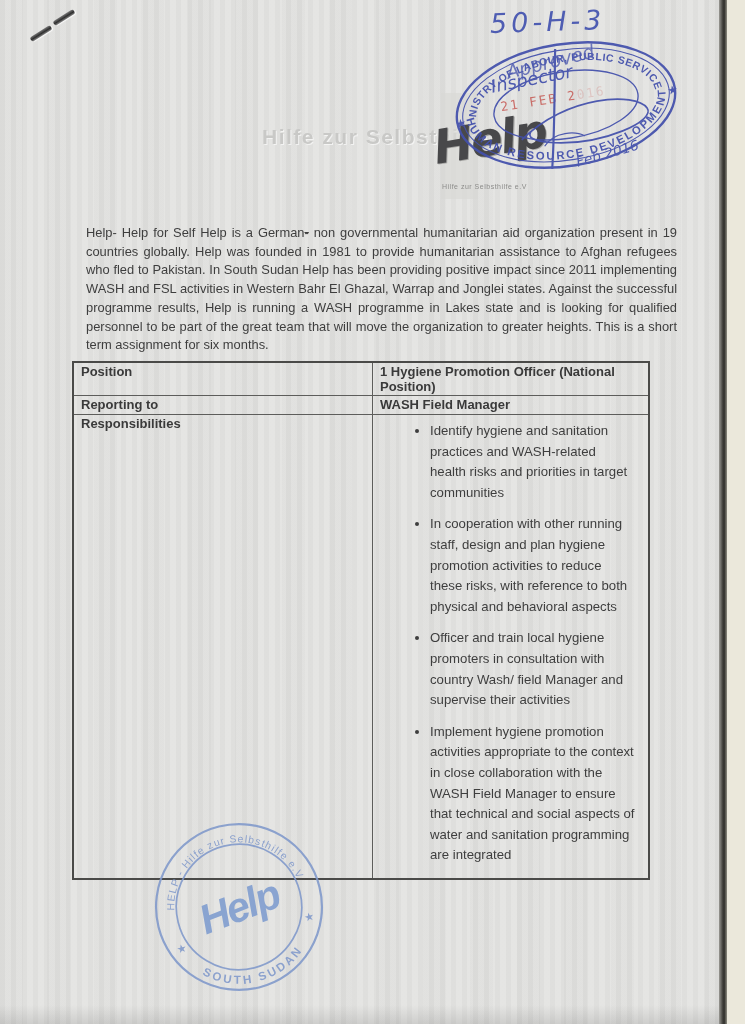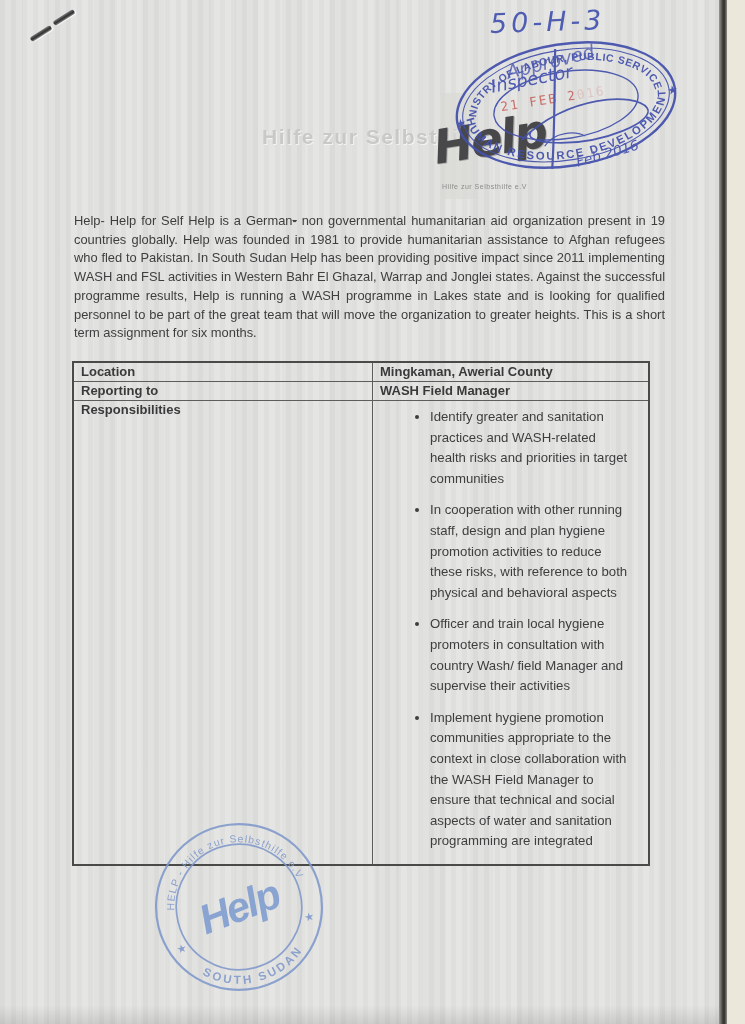--- a/index.html
+++ b/index.html
@@ -37,21 +37,21 @@
     font-family:"DejaVu Sans", sans-serif;font-weight:bold;font-style:italic;
     font-size:47px;color:#48484a;letter-spacing:-2px;
     transform:rotate(-9deg);text-shadow:1px 1px 0 rgba(0,0,0,0.25);
   }
   .help-tagline{position:absolute;left:442px;top:183px;font-size:7px;color:#8c8c8a;letter-spacing:.5px;}
 
   .ministry-stamp{position:absolute;left:448px;top:34px;width:236px;height:142px;transform:rotate(-9deg);opacity:.93;}
   .sudan-stamp{position:absolute;left:150px;top:818px;width:178px;height:178px;transform:rotate(-14deg);opacity:.88;}
 
   .intro{
-    position:absolute;left:74px;top:212px;width:591px;margin:0;
+    position:absolute;left:74px;top:212px;width:591px;margin:12px;
     font-size:12.9px;line-height:18.7px;color:#3e3e3e;text-align:justify;
   }
   .strike{text-decoration:line-through;}
 
   table.job{
     position:absolute;left:72px;top:361px;width:578px;
     border-collapse:collapse;table-layout:fixed;
   }
   table.job td{
     border:1px solid #5d5d5b;
@@ -114,36 +114,36 @@
         <path d="M 70,100 C 122,62 192,70 201,88 C 208,102 152,118 102,108 C 82,104 74,98 82,92" stroke-width="1.7"></path>
         <path d="M 92,110 C 104,96 126,100 134,106" stroke-width="1.3"></path>
       </g>
       <text x="122" y="136" font-size="14" font-style="italic" fill="#4350ac" transform="rotate(-7 122 136)" class="hand">Feb 2016</text>
     </svg>
 
     <p class="intro"><span>Help- Help for Self Help is a German</span><span class="strike">-</span><span> non governmental humanitarian aid organization present in 19 countries globally. Help was founded in 1981 to provide humanitarian assistance to Afghan refugees who fled to Pakistan. In South Sudan Help has been providing positive impact since 2011 implementing WASH and FSL activities in Western Bahr El Ghazal, Warrap and Jonglei states. Against the successful programme results, Help is running a WASH programme in Lakes state and is looking for qualified personnel to be part of the great team that will move the organization to greater heights.  This is a short term assignment for six months.</span></p>
 
     <table class="job">
       <tbody>
-      <tr>
-        <td class="col-label cell-plain">Location</td>
-        <td class="cell-plain">Mingkaman, Awerial County</td>
+          <tr>
+        <td class="col-label cell-plain">Position</td>
+        <td class="cell-plain">1 Hygiene Promotion Officer (National Position)</td>
       </tr>
       <tr>
         <td class="col-label cell-plain">Reporting to</td>
         <td class="cell-plain">WASH Field Manager</td>
       </tr>
       <tr>
         <td class="col-label">Responsibilities</td>
         <td>
           <ul class="resp">
-            <li>Identify greater and sanitation practices and WASH-related health risks and priorities in target communities</li>
+            <li>Identify hygiene and sanitation practices and WASH-related health risks and priorities in target communities</li>
             <li>In cooperation with other running staff, design and plan hygiene promotion activities to reduce these risks, with reference to both physical and behavioral aspects</li>
             <li>Officer and train local hygiene promoters in consultation with country Wash/ field Manager and supervise their activities</li>
-            <li>Implement hygiene promotion communities appropriate to the context in close collaboration with the WASH Field Manager to ensure that technical and social aspects of water and sanitation programming are integrated</li>
+            <li>Implement hygiene promotion activities appropriate to the context in close collaboration with the WASH Field Manager to ensure that technical and social aspects of water and sanitation programming are integrated</li>
           </ul>
         </td>
       </tr>
     </tbody>
       </table>
 
     <svg class="sudan-stamp" viewBox="0 0 176 176" xmlns="http://www.w3.org/2000/svg">
       <defs>
         <path id="st" d="M 24,88 A 64,64 0 0 1 152,88"></path>
         <path id="sb" d="M 12,88 A 76,76 0 1 0 164,88"></path>

